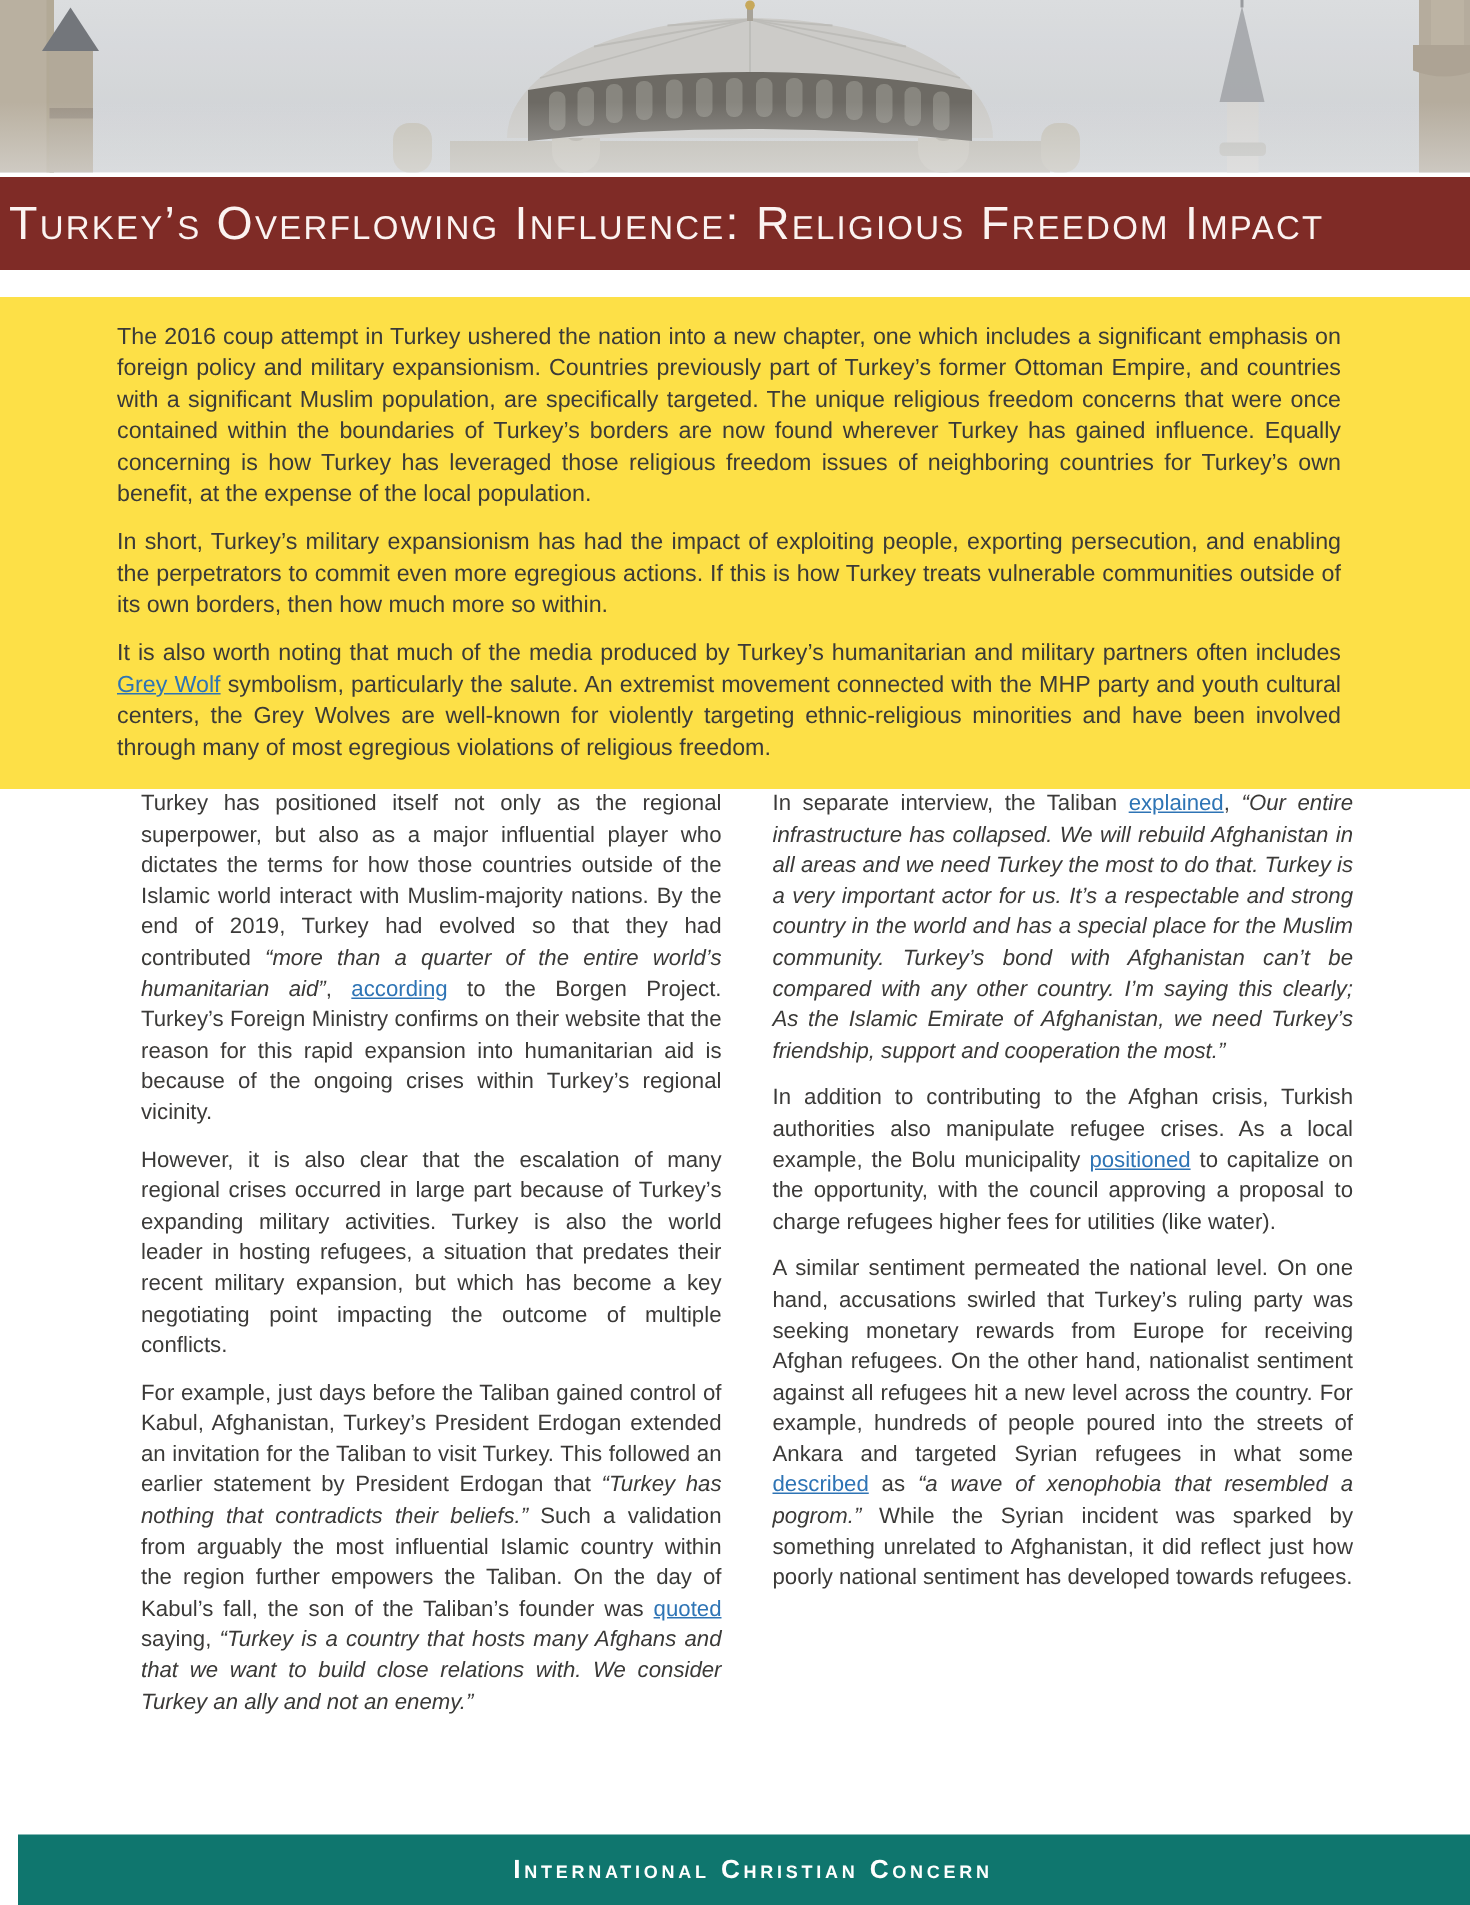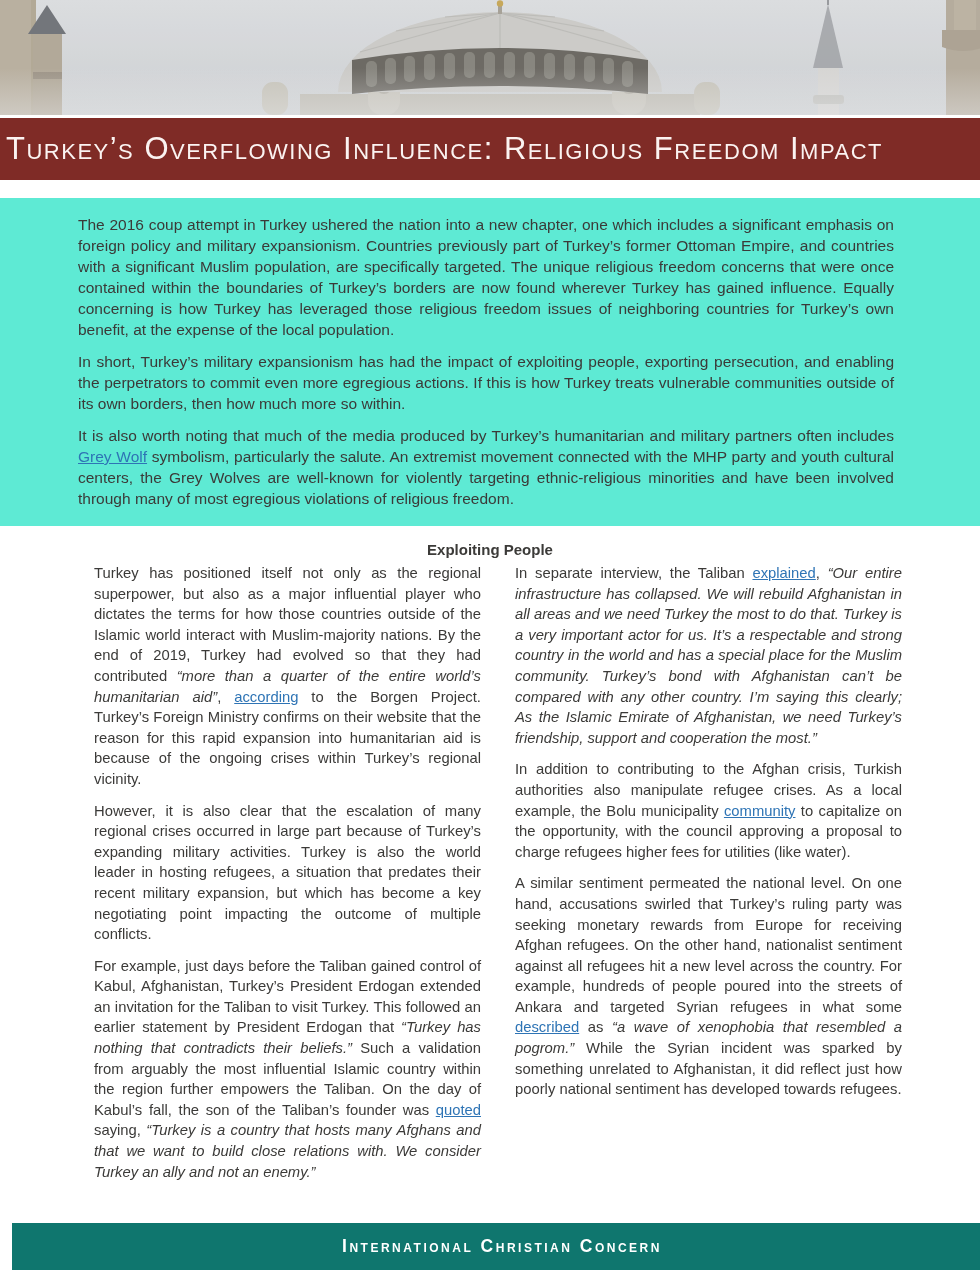--- a/index.html
+++ b/index.html
@@ -15,21 +15,21 @@
     margin-top:3px;height:62px;background:#7f2b26;
     display:flex;align-items:center;
   }
   .title-bar h1{
     margin:0;padding-left:6px;
     font-size:31px;font-weight:400;letter-spacing:1.5px;
     font-variant:small-caps;color:#fbf3f1;white-space:nowrap;
   }
   
   .intro{
-    margin-top:18px;background:#5eead4;
+    margin-top:18px;background:#fde047;
     padding:16px 86px 6px 78px;
   }
   .intro p{
     margin:0 0 11px 0;
     font-size:15.5px;line-height:21px;color:#3b3a38;
     text-align:justify;
   }
   
   .section-heading{
     margin:15px 0 5px 0;text-align:center;
@@ -137,30 +137,29 @@
   <div class="title-bar">
     <h1>Turkey’s Overflowing Influence: Religious Freedom Impact</h1>
   </div>
 
   <div class="intro">
       <p><span>The 2016 coup attempt in Turkey ushered the nation into a new chapter, one which includes a significant emphasis on foreign policy and military expansionism. Countries previously part of Turkey’s former Ottoman Empire, and countries with a significant Muslim population, are specifically targeted. The unique religious freedom concerns that were once contained within the boundaries of Turkey’s borders are now found wherever Turkey has gained influence. Equally concerning is how Turkey has leveraged those religious freedom issues of neighboring countries for Turkey’s own benefit, at the expense of the local population.</span></p>
       <p><span>In short, Turkey’s military expansionism has had the impact of exploiting people, exporting persecution, and enabling the perpetrators to commit even more egregious actions. If this is how Turkey treats vulnerable communities outside of its own borders, then how much more so within.</span></p>
       <p><span>It is also worth noting that much of the media produced by Turkey’s humanitarian and military partners often includes </span><a class="inline-link" href="#">Grey Wolf</a><span> symbolism, particularly the salute. An extremist movement connected with the MHP party and youth cultural centers, the Grey Wolves are well-known for violently targeting ethnic-religious minorities and have been involved through many of most egregious violations of religious freedom.</span></p>
     </div>
 
-  <div class="section-heading">Exploiting People</div>
   <div class="columns">
     <div class="col">
         <p><span>Turkey has positioned itself not only as the regional superpower, but also as a major influential player who dictates the terms for how those countries outside of the Islamic world interact with Muslim-majority nations. By the end of 2019, Turkey had evolved so that they had contributed </span><em>“more than a quarter of the entire world’s humanitarian aid”</em><span>, </span><a class="inline-link" href="#">according</a><span> to the Borgen Project. Turkey’s Foreign Ministry confirms on their website that the reason for this rapid expansion into humanitarian aid is because of the ongoing crises within Turkey’s regional vicinity.</span></p>
         <p><span>However, it is also clear that the escalation of many regional crises occurred in large part because of Turkey’s expanding military activities. Turkey is also the world leader in hosting refugees, a situation that predates their recent military expansion, but which has become a key negotiating point impacting the outcome of multiple conflicts.</span></p>
         <p><span>For example, just days before the Taliban gained control of Kabul, Afghanistan, Turkey’s President Erdogan extended an invitation for the Taliban to visit Turkey. This followed an earlier statement by President Erdogan that </span><em>“Turkey has nothing that contradicts their beliefs.”</em><span> Such a validation from arguably the most influential Islamic country within the region further empowers the Taliban. On the day of Kabul’s fall, the son of the Taliban’s founder was </span><a class="inline-link" href="#">quoted</a><span> saying, </span><em>“Turkey is a country that hosts many Afghans and that we want to build close relations with. We consider Turkey an ally and not an enemy.”</em></p>
       </div>
     <div class="col">
         <p><span>In separate interview, the Taliban </span><a class="inline-link" href="#">explained</a><span>, </span><em>“Our entire infrastructure has collapsed. We will rebuild Afghanistan in all areas and we need Turkey the most to do that. Turkey is a very important actor for us. It’s a respectable and strong country in the world and has a special place for the Muslim community. Turkey’s bond with Afghanistan can’t be compared with any other country. I’m saying this clearly; As the Islamic Emirate of Afghanistan, we need Turkey’s friendship, support and cooperation the most.”</em></p>
-        <p><span>In addition to contributing to the Afghan crisis, Turkish authorities also manipulate refugee crises. As a local example, the Bolu municipality </span><a class="inline-link" href="#">community</a><span> to capitalize on the opportunity, with the council approving a proposal to charge refugees higher fees for utilities (like water).</span></p>
+        <p><span>In addition to contributing to the Afghan crisis, Turkish authorities also manipulate refugee crises. As a local example, the Bolu municipality </span><a class="inline-link" href="#">positioned</a><span> to capitalize on the opportunity, with the council approving a proposal to charge refugees higher fees for utilities (like water).</span></p>
         <p><span>A similar sentiment permeated the national level. On one hand, accusations swirled that Turkey’s ruling party was seeking monetary rewards from Europe for receiving Afghan refugees. On the other hand, nationalist sentiment against all refugees hit a new level across the country. For example, hundreds of people poured into the streets of Ankara and targeted Syrian refugees in what some </span><a class="inline-link" href="#">described</a><span> as </span><em>“a wave of xenophobia that resembled a pogrom.”</em><span> While the Syrian incident was sparked by something unrelated to Afghanistan, it did reflect just how poorly national sentiment has developed towards refugees.</span></p>
       </div>
   </div>
 
   <div class="footer">
     <span class="org">International Christian Concern</span>
   </div>
 
 </div>
 

